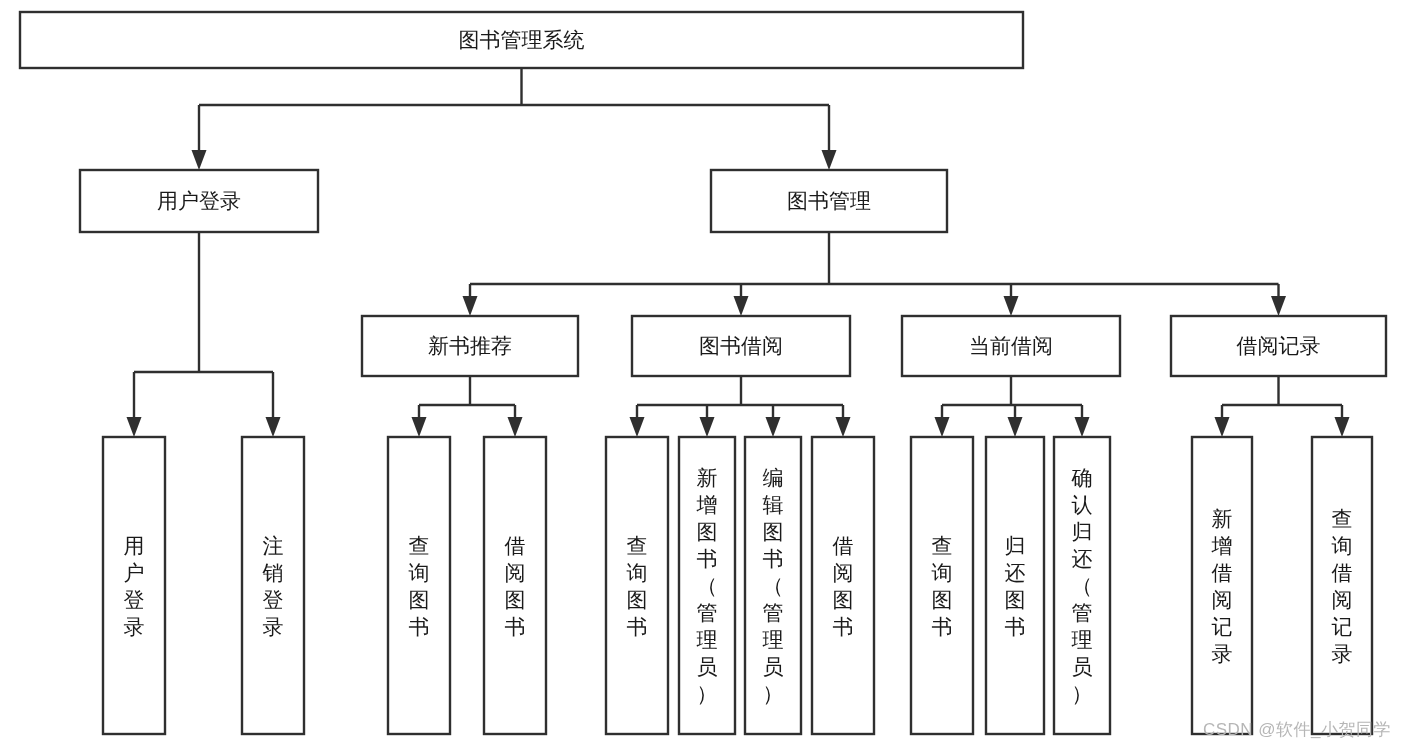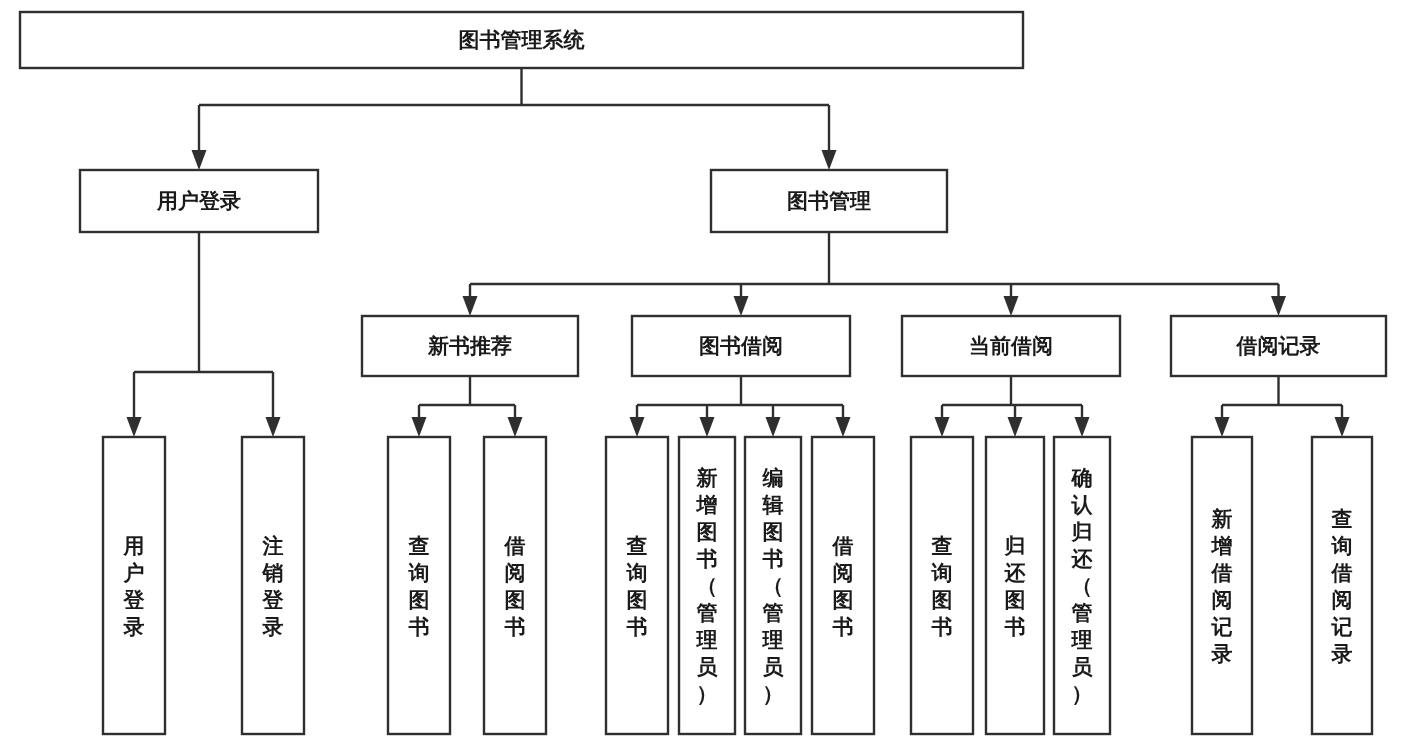--- a/index.html
+++ b/index.html
@@ -11,21 +11,20 @@
     width: 1405px;
     height: 747px;
     font-family: "Liberation Sans", "DejaVu Sans", sans-serif;
     overflow: hidden;
     position: relative;
   }
   #diagram-root {
     position: relative;
     width: 1405px;
     height: 747px;
-    font-weight: bold;
   }
   svg#flow-svg {
     position: absolute;
     left: 0;
     top: 0;
     width: 1405px;
     height: 747px;
     display: block;
   }
   .node-box {
@@ -203,13 +202,14 @@
         <g>
           <rect x="1192" y="437" width="60" height="297" class="node-box"></rect>
           <text x="1222" class="node-label-v"><tspan x="1222" y="525.56">新</tspan><tspan x="1222" y="552.56">增</tspan><tspan x="1222" y="579.56">借</tspan><tspan x="1222" y="606.56">阅</tspan><tspan x="1222" y="633.56">记</tspan><tspan x="1222" y="660.56">录</tspan></text>
         </g>
         <g>
           <rect x="1312" y="437" width="60" height="297" class="node-box"></rect>
           <text x="1342" class="node-label-v"><tspan x="1342" y="525.56">查</tspan><tspan x="1342" y="552.56">询</tspan><tspan x="1342" y="579.56">借</tspan><tspan x="1342" y="606.56">阅</tspan><tspan x="1342" y="633.56">记</tspan><tspan x="1342" y="660.56">录</tspan></text>
         </g>
       </g>
   </svg>
+  <div class="watermark">CSDN @软件_小贺同学</div>
 </div>
 
 </body></html>

